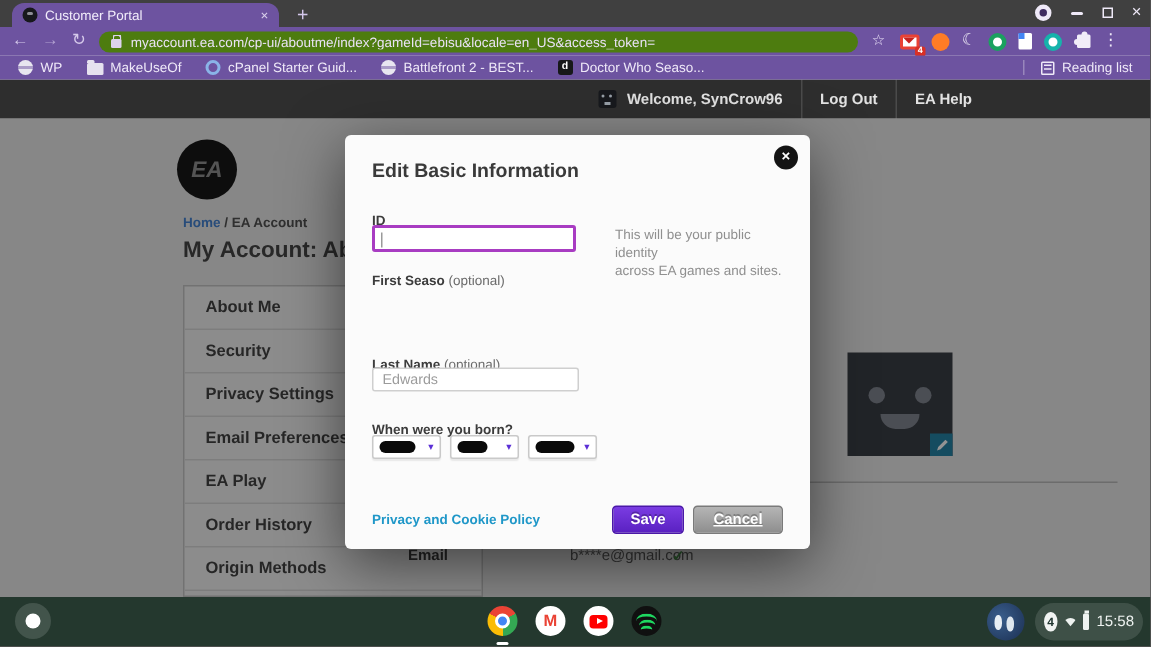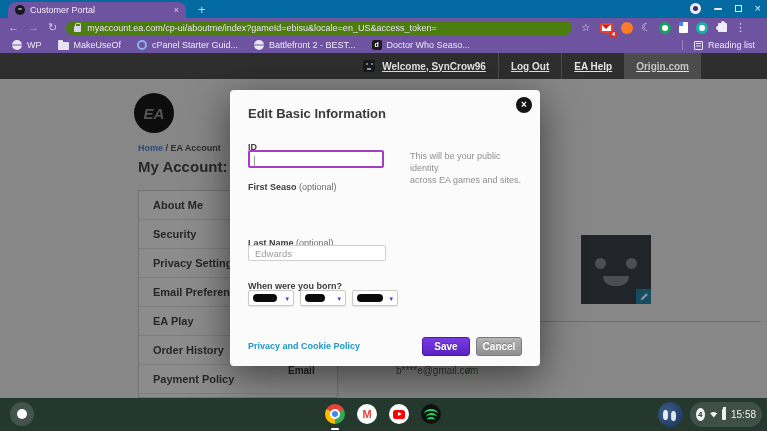--- a/index.html
+++ b/index.html
@@ -3,21 +3,21 @@
 <meta charset="utf-8">
 <style>
   * { box-sizing: border-box; margin: 0; padding: 0; }
   html,body { background:#000; }
   .window {
     position: relative; width: 767px; height: 431px; overflow: hidden;
     font-family: "Liberation Sans", sans-serif; background:#e9e9e9;
   }
 
   
-  .tabstrip { position:absolute; left:0; top:0; right:0; height:18px; background:#0369a1; display:flex; align-items:flex-end; z-index:40; }
+  .tabstrip { position:absolute; left:0; top:0; right:0; height:18px; background:#404040; display:flex; align-items:flex-end; z-index:40; }
   .tab { margin-left:8px; width:178px; height:16px; background:#6d53a0; border-radius:8px 8px 0 0; display:flex; align-items:center; padding:0 7px; gap:5px; }
   .favicon { width:10px; height:10px; border-radius:50%; background:#17181c; position:relative; flex:0 0 auto; }
   .favicon::after { content:''; position:absolute; left:3px; top:3px; width:4px; height:2px; background:#8e8e96; border-radius:1px; }
   .tab-title { color:#f2edfb; font-size:9px; flex:1; white-space:nowrap; overflow:hidden; }
   .tab-close { color:#d9cfeb; font-size:9px; line-height:9px; }
   .newtab { color:#d3c7ea; font-size:13px; margin:0 0 2px 12px; line-height:13px; }
   .win-controls { position:absolute; right:6px; top:3px; display:flex; gap:13px; align-items:center; }
   .wc-profile { width:11px; height:11px; border-radius:50%; background:#efe9f8; position:relative; }
   .wc-profile::after { content:''; position:absolute; inset:3px; border-radius:50%; background:#3f2b60; }
   .wc-min { width:8px; height:2px; background:#efe9f8; border-radius:1px; }
@@ -57,30 +57,30 @@
   .ic-globe::after { content:''; position:absolute; top:4px; left:0; right:0; height:1.5px; background:#6d53a0; opacity:.5; }
   .ic-folder { width:11px; height:8px; background:#e6e2ef; border-radius:1px; position:relative; margin-top:1px; }
   .ic-folder::before { content:''; position:absolute; top:-2px; left:0; width:5px; height:2px; background:#e6e2ef; border-radius:1px 1px 0 0; }
   .ic-cpanel { width:10px; height:10px; border-radius:50%; border:2px solid #8ab4e8; }
   .ic-dw { width:10px; height:10px; background:#17181a; border-radius:2px; color:#fff; font-size:7px; line-height:10px; text-align:center; font-weight:bold; }
   .reading { margin-left:auto; display:flex; align-items:center; gap:5px; border-left:1px solid rgba(255,255,255,.3); padding-left:11px; }
   .ic-rl { width:9px; height:9px; border:1px solid #efe9f8; border-radius:1px; position:relative; }
   .ic-rl::after { content:''; position:absolute; left:1.5px; top:1.5px; width:4.5px; height:1px; background:#efe9f8; box-shadow:0 2.5px 0 #efe9f8; }
 
   
-  .site-header { position:absolute; left:0; top:53px; right:0; height:26px; background:#2e2e2e; display:flex; align-items:center; justify-content:flex-end; padding-right:66px; font-size:10px; font-weight:bold; color:#e2e2e2; z-index:6;text-decoration:underline; }
+  .site-header { position:absolute; left:0; top:53px; right:0; height:26px; background:#2e2e2e; display:flex; align-items:center; justify-content:flex-end; padding-right:107px; font-size:10px; font-weight:bold; color:#e2e2e2; z-index:6; }
   .sh-item { padding:0 12px; display:flex; align-items:center; gap:7px; height:100%; }
   .sh-sep { border-left:1px solid rgba(255,255,255,.14); }
   .ic-face { width:12px; height:12px; background:#17191d; border-radius:2px; position:relative; }
   .ic-face::before { content:''; position:absolute; top:3px; left:2.5px; width:2px; height:2px; background:#98a0a8; box-shadow:5px 0 0 #98a0a8; border-radius:50%; }
   .ic-face::after { content:''; position:absolute; bottom:2.5px; left:4px; width:4px; height:1.5px; background:#98a0a8; }
   .sh-origin { background:#4c4c4c; color:#c4c4c4; }
 
   
-  .page { position:absolute; left:16px; top:79px; right:0; height:319px; background:#e9e9e9; z-index:1; }
+  .page { position:absolute; left:0; top:79px; right:0; height:319px; background:#e9e9e9; z-index:1; }
   .ea-logo { position:absolute; left:118px; top:14px; width:40px; height:40px; border-radius:50%; background:#0c0c0c; color:#8d8d8d; display:flex; align-items:center; justify-content:center; font-weight:bold; font-style:italic; font-size:15px; }
   .breadcrumb { position:absolute; left:122px; top:64px; font-size:9px; font-weight:bold; }
   .bc-home { color:#3d7ed2; }
   .bc-rest { color:#4a4a4a; }
   .heading { position:absolute; left:122px; top:79px; font-size:15px; font-weight:bold; color:#3d3d3d; }
   .sidebar { position:absolute; left:122px; top:111px; width:200px; height:208px; background:#f2f2f2; border:1px solid #c4c4c4; overflow:hidden; }
   .side-item { height:29px; line-height:29px; padding-left:14px; font-size:11px; font-weight:bold; color:#3a3a3a; border-bottom:1px solid #d8d8d8; }
   .avatar-box { position:absolute; left:565px; top:156px; width:70px; height:69px; background:#31353d; }
   .eye { position:absolute; width:11px; height:11px; border-radius:50%; background:#7c828c; top:23px; }
   .eye.l { left:14px; } .eye.r { right:14px; }
@@ -108,21 +108,21 @@
   .fn-input { top:99px; } .ln-input { top:155px; }
   .selects { position:absolute; left:18px; top:200px; display:flex; gap:6px; }
   .select { width:46px; height:16px; background:#fff; border:1px solid #c9c9c9; border-radius:2px; box-shadow:0 1px 1px rgba(0,0,0,.08); display:flex; align-items:center; justify-content:space-between; padding:0 4px; }
   .pill { height:8px; border-radius:4px; background:#0a0a0a; }
   .pill.w1 { width:24px; } .pill.w2 { width:20px; } .pill.w3 { width:26px; }
   .caret { color:#5b2fd6; font-size:7px; line-height:7px; }
   .m-footer { position:absolute; left:18px; right:18px; top:246px; height:20px; display:flex; align-items:center; }
   .policy { font-size:9px; font-weight:bold; color:#1f97c8; }
   .btn { height:19px; border-radius:3px; font-size:10px; font-weight:bold; color:#fff; display:flex; align-items:center; justify-content:center; text-shadow:0 -1px 0 rgba(0,0,0,.25); }
   .btn-save { width:48px; margin-left:auto; background:linear-gradient(#7a3ce2,#5a21c2); border:1px solid #4a18a8; }
-  .btn-cancel { width:46px; margin-left:6px; background:linear-gradient(#b5b5b5,#8e8e8e); border:1px solid #7a7a7a; }
+  .btn-cancel { width:60px; margin-left:6px; background:linear-gradient(#b5b5b5,#8e8e8e); border:1px solid #7a7a7a;text-decoration:underline; }
 
   
   .shelf { position:absolute; left:0; bottom:0; right:0; height:33px; background:#24382e; z-index:40; }
   .launcher { position:absolute; left:10px; top:4px; width:24px; height:24px; border-radius:50%; background:rgba(255,255,255,.14); display:flex; align-items:center; justify-content:center; }
   .launcher-dot { width:10px; height:10px; border-radius:50%; background:#fff; }
   .apps { position:absolute; left:325px; top:6px; display:flex; gap:12px; align-items:center; }
   .ic-chrome { width:20px; height:20px; border-radius:50%; background:conic-gradient(#ea4335 0 60deg,#34a853 60deg 180deg,#fbbc05 180deg 300deg,#ea4335 300deg 360deg); position:relative; }
   .ic-chrome::after { content:''; position:absolute; inset:5px; background:#4285f4; border:2px solid #fff; border-radius:50%; }
   .active-dash { position:absolute; left:331px; bottom:1px; width:8px; height:2px; background:#fff; border-radius:1px; }
   .ic-gmail { width:20px; height:20px; border-radius:50%; background:#fff; color:#ea4335; font-weight:bold; font-size:11px; display:flex; align-items:center; justify-content:center; }
@@ -213,37 +213,36 @@
       </span>
   </div>
 
   <div class="site-header">
     <span class="sh-item">
         <span class="ic-face"></span>
         <span>Welcome, SynCrow96</span>
       </span>
     <span class="sh-item sh-sep">Log Out</span>
     <span class="sh-item sh-sep">EA Help</span>
-    <span class="sh-item sh-origin">Origin.com</span>
   </div>
 
   <div class="page">
     <div class="ea-logo">EA</div>
     <div class="breadcrumb">
       <span class="bc-home">Home</span><span class="bc-rest"> / EA Account</span>
     </div>
     <div class="heading">My Account: About M</div>
     <div class="sidebar">
       <div class="side-item">About Me</div>
       <div class="side-item">Security</div>
       <div class="side-item">Privacy Settings</div>
       <div class="side-item">Email Preferences</div>
       <div class="side-item">EA Play</div>
       <div class="side-item">Order History</div>
-      <div class="side-item">Payment Policy</div>
+      <div class="side-item">Origin Methods</div>
       <div class="side-item"></div>
     </div>
     <div class="avatar-box">
       <span class="eye l"></span>
       <span class="eye r"></span>
       <span class="smile"></span>
       <span class="edit-corner">
         <svg width="8" height="8" viewBox="0 0 12 12">
             <path d="M1 11l1.2-3.6L9.4 0.2l2.4 2.4L4.6 9.8z" fill="#ffffff"></path>
           </svg>

